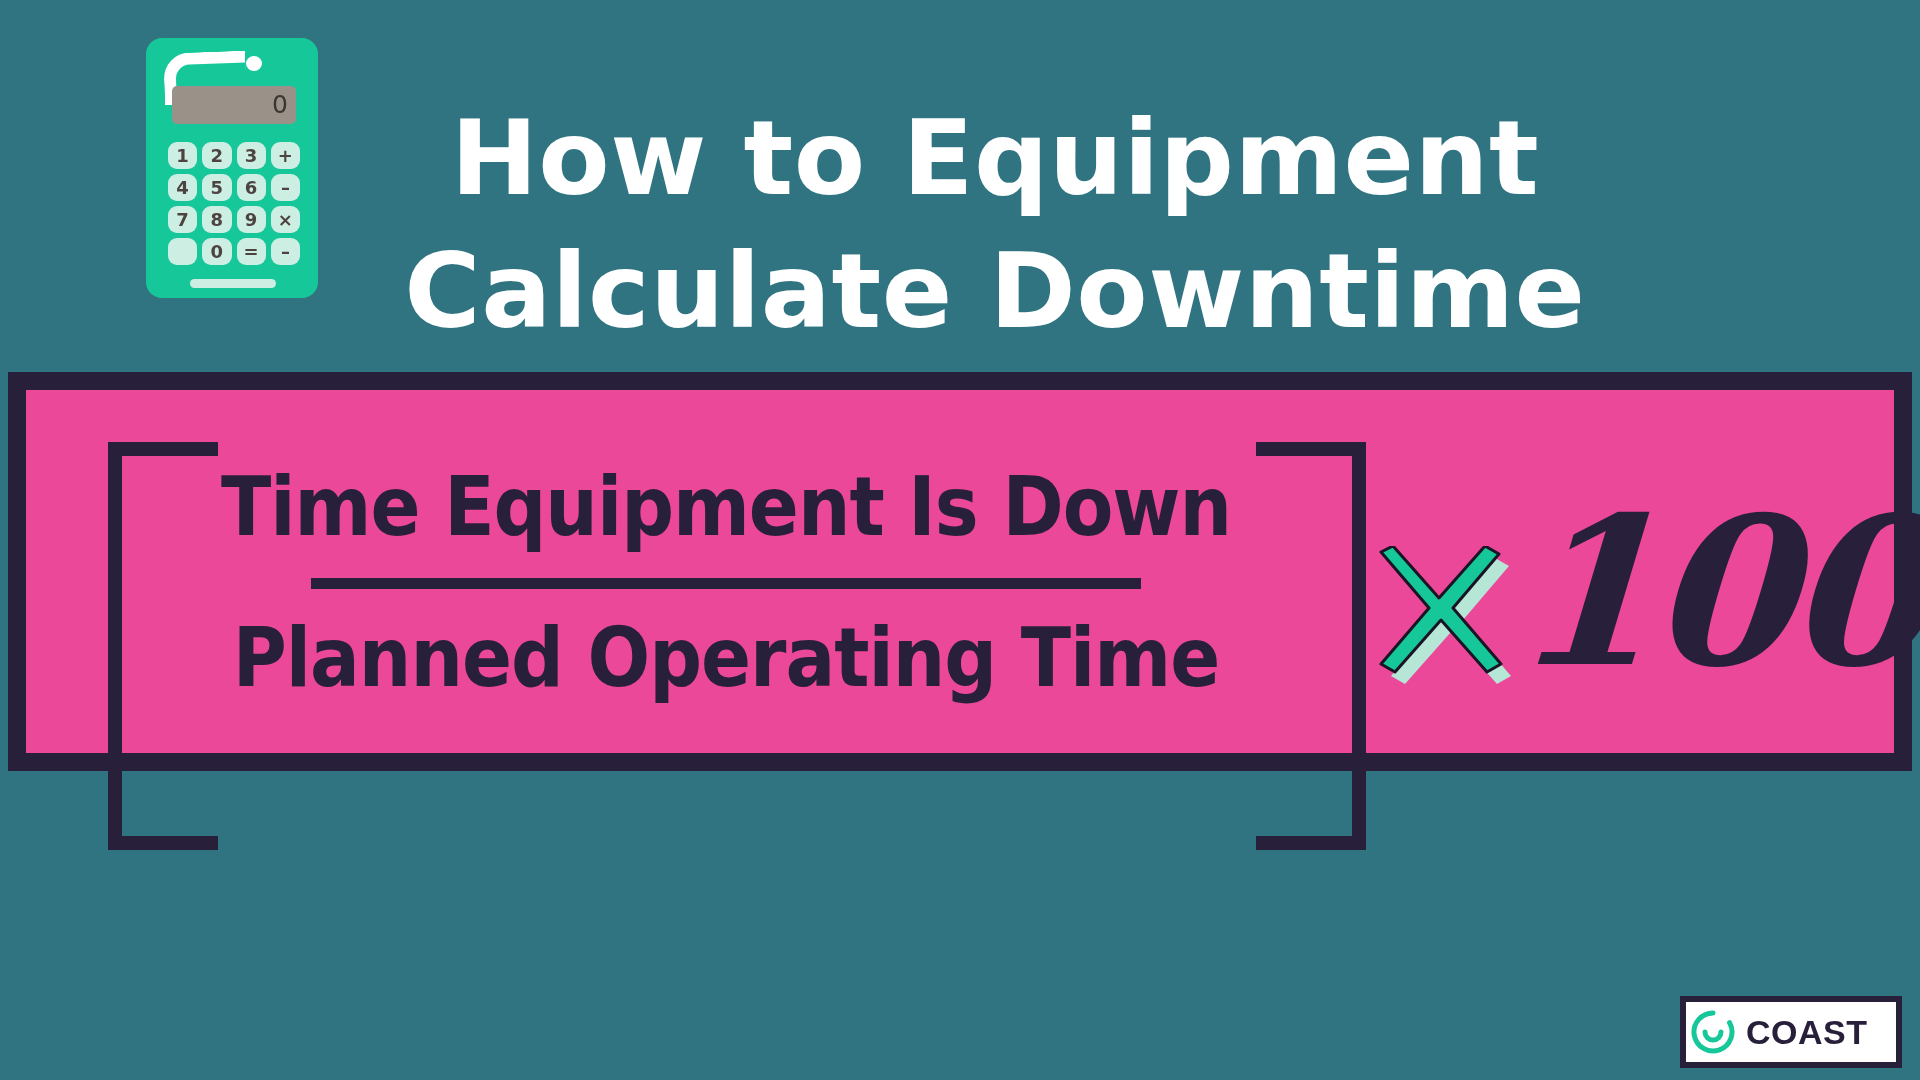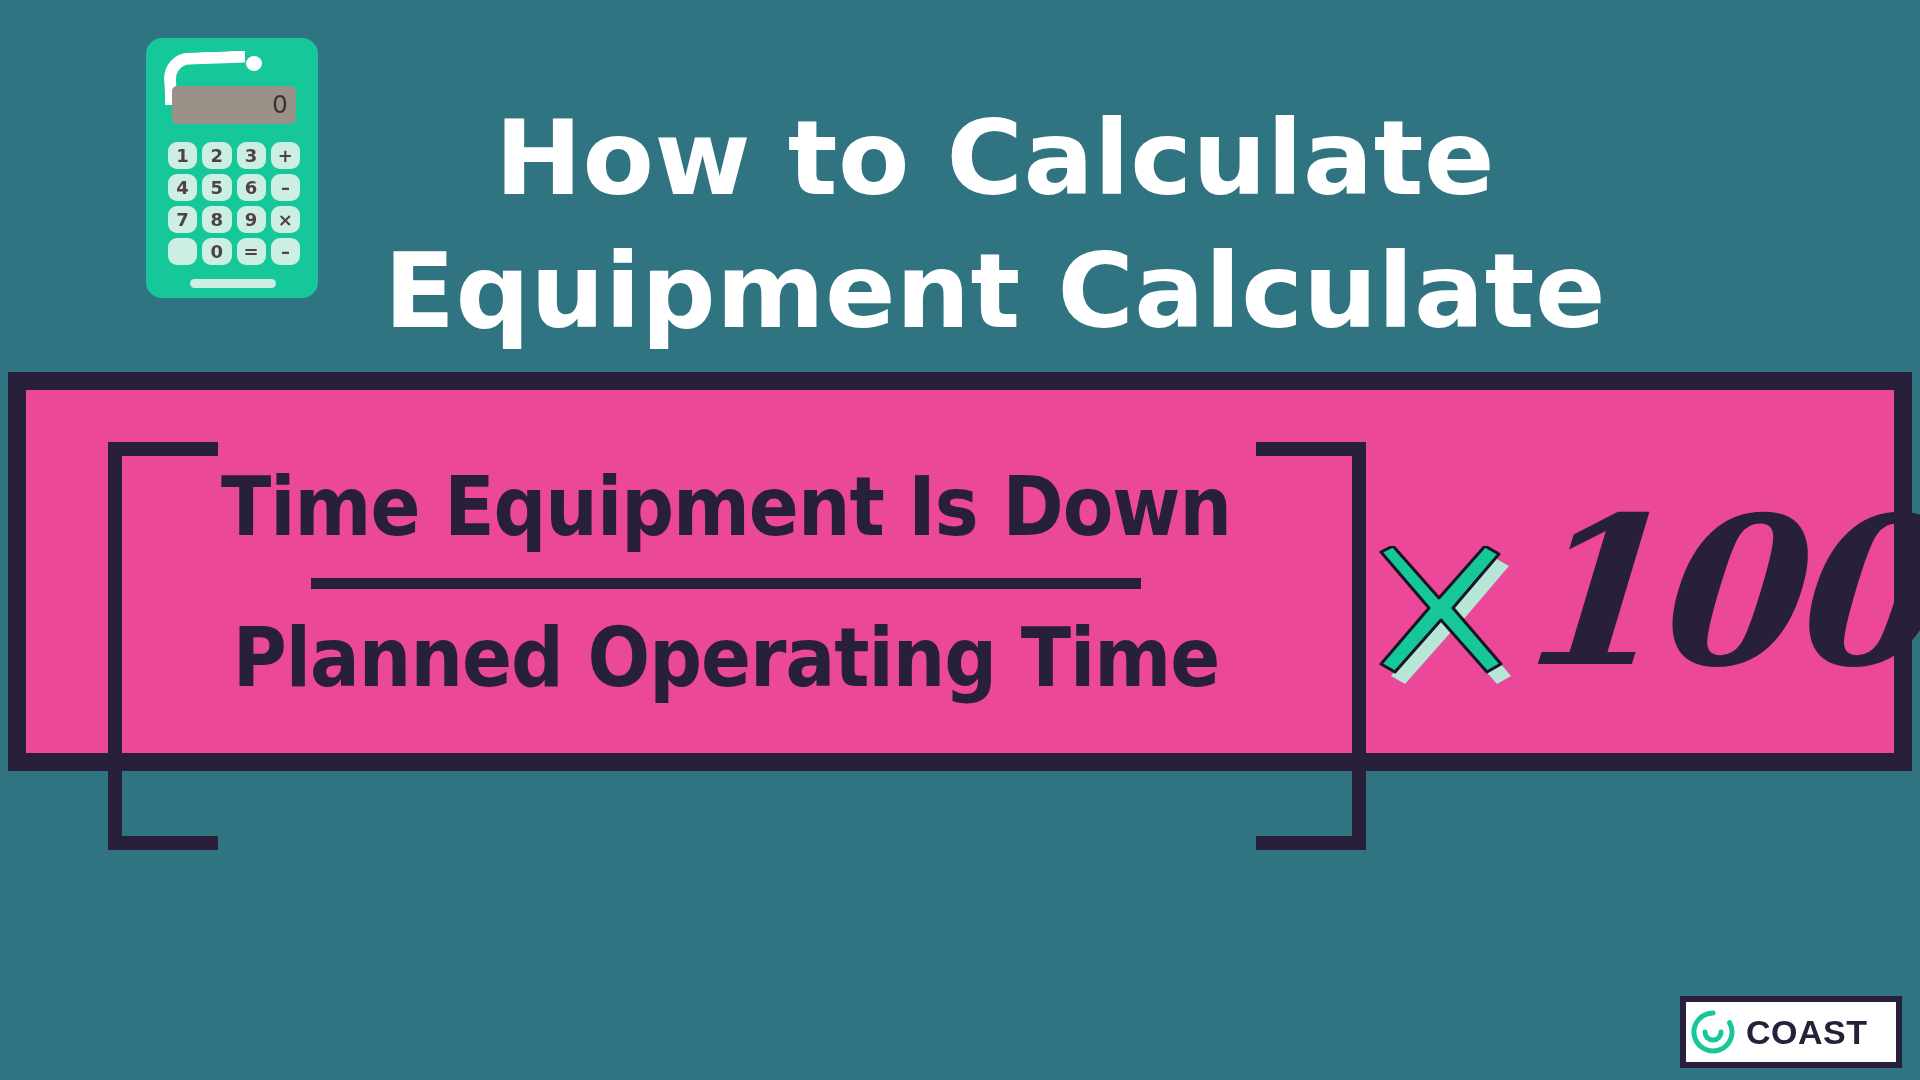--- a/index.html
+++ b/index.html
@@ -256,22 +256,22 @@
         <div class="calc-key">×</div>
         <div class="calc-key blank"></div>
         <div class="calc-key">0</div>
         <div class="calc-key">=</div>
         <div class="calc-key">–</div>
       </div>
       <div class="calc-foot"></div>
     </div>
 
     <h1 class="title">
-      <span class="title-line">How to Calculate</span>
-      <span class="title-line">Equipment Calculate</span>
+      <span class="title-line">How to Equipment</span>
+      <span class="title-line">Calculate Downtime</span>
     </h1>
   </div>
 
   <div class="formula-panel">
 
     <div class="bracket left">
       <span class="vert"></span>
         <span class="top"></span>
         <span class="bot"></span>
     </div>

